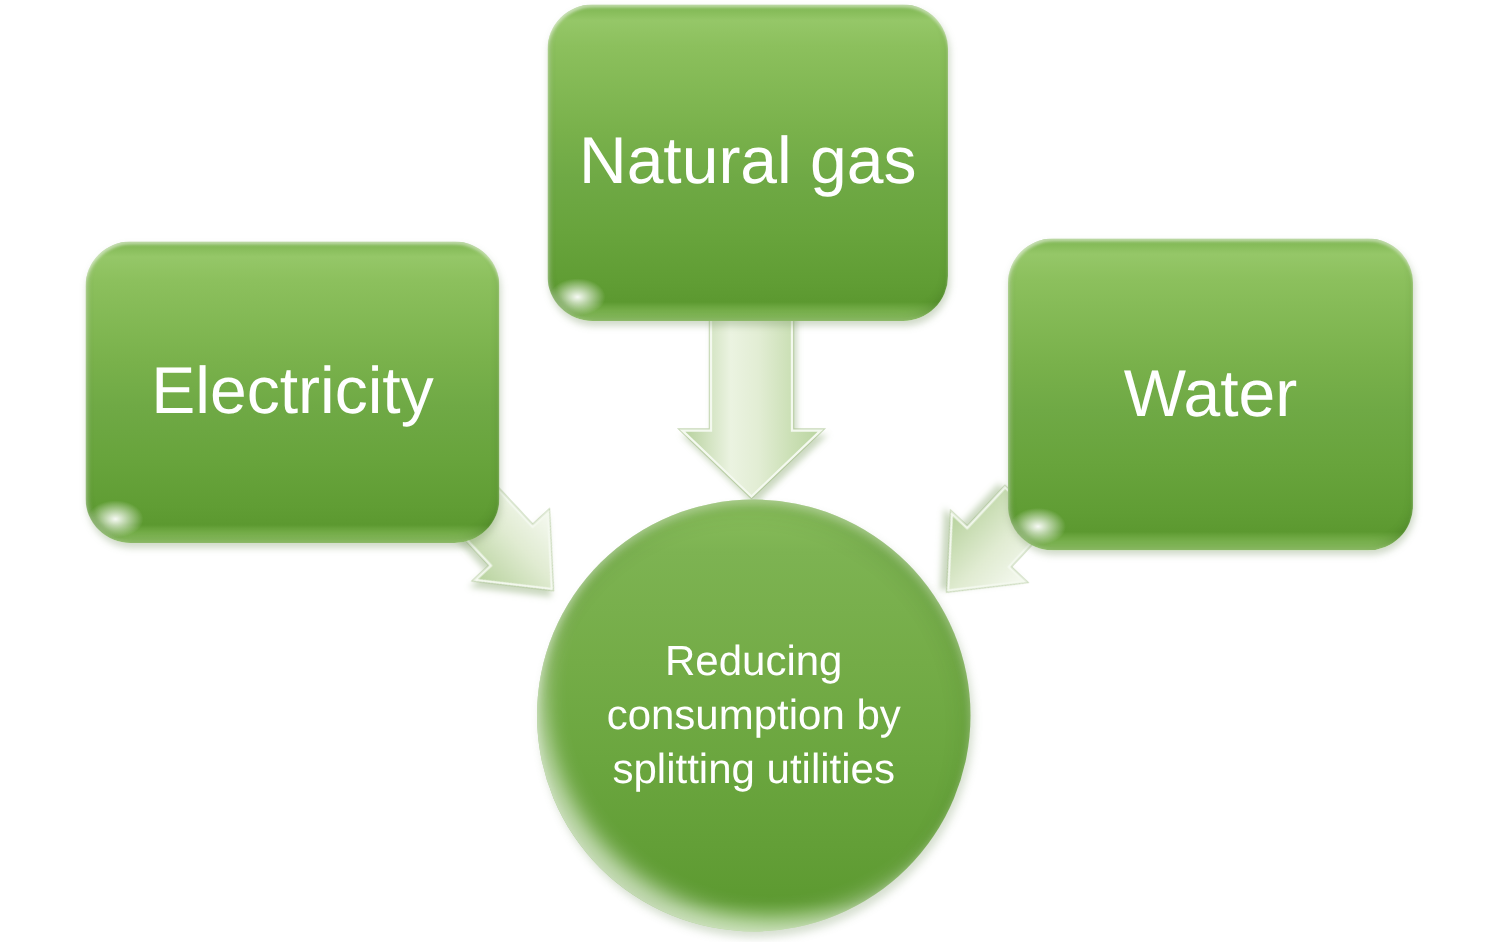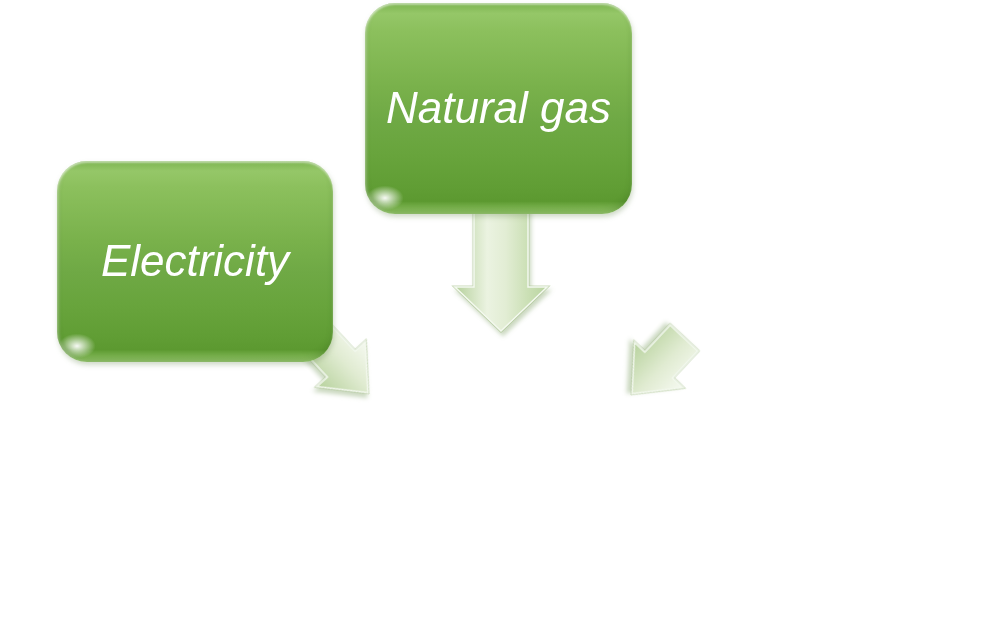--- a/index.html
+++ b/index.html
@@ -86,21 +86,21 @@
     max-width: 212px;
   }
 
   
   #arrows {
     position: absolute;
     left: 0;
     top: 0;
     z-index: 0;
   }
-  .gbox, #center-circle { z-index: 1; font-style: italic; }
+  .gbox, #center-circle { z-index: 1; }
 </style>
 </head>
 <body>
 
 <div id="stage">
 
   <svg id="arrows" width="1000" height="628" viewBox="0 0 1000 628">
     <defs>
       <linearGradient id="gradMid" gradientUnits="userSpaceOnUse" x1="455" y1="0" x2="547" y2="0">
         <stop offset="0" stop-color="#b5d09b"></stop>
@@ -136,15 +136,21 @@
   </svg>
 
   <div class="gbox" id="box-electricity">
     <div class="label">Electricity</div>
   </div>
 
   <div class="gbox" id="box-natural-gas">
     <div class="label">Natural gas</div>
   </div>
 
+  <div class="gbox" id="box-water">
+    <div class="label">Water</div>
+  </div>
 
+  <div id="center-circle">
+    <div class="label">Reducing consumption by splitting utilities</div>
+  </div>
 
 </div>
 
 </body></html>

